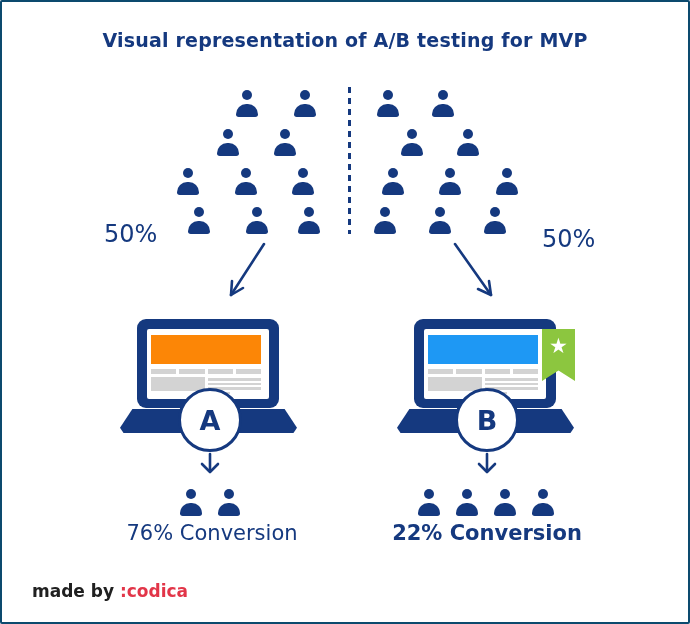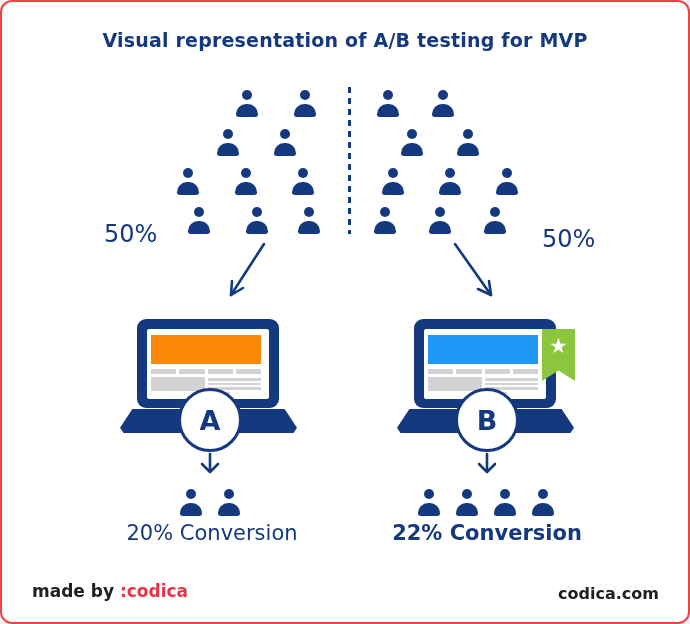--- a/index.html
+++ b/index.html
@@ -1,19 +1,19 @@
 <!DOCTYPE html>
 <html style="--navy: #15397f; --orange: #fc8606; --blue: #1e98f4; --green: #8cc63f; --gray: #d3d3d3; --red: #e23548; --border: #d9dbe6;"><head>
 <meta charset="utf-8">
 <style>
   html,body { margin:0; padding:0; background:#eef0f5; }
   * { box-sizing:border-box; }
   .canvas {
     position:relative; width:690px; height:624px;
-    background:#ffffff; border:2px solid #ef4444; border-radius:12px;
+    background:#ffffff; border:2px solid #0c4a6e; border-radius:2px;
     font-family:"DejaVu Sans", sans-serif; overflow:hidden;
   }
   .title {
     position:absolute; top:27px; left:0; width:100%;
     text-align:center; font-size:19px; font-weight:700;
     color:var(--navy); letter-spacing:.2px;
   }
   
   .people-layer { position:absolute; inset:0; pointer-events:none; }
   .person { position:absolute; width:24px; height:27px; }
@@ -177,19 +177,18 @@
       <div class="person" style="left: 177px; top: 487px;"></div>
       <div class="person" style="left: 215px; top: 487px;"></div>
     </div>
   <div class="people-layer">
       <div class="person" style="left: 415px; top: 487px;"></div>
       <div class="person" style="left: 453px; top: 487px;"></div>
       <div class="person" style="left: 491px; top: 487px;"></div>
       <div class="person" style="left: 529px; top: 487px;"></div>
     </div>
 
-  <div class="conv" style="left:100px; top:519px;">20% Conversion</div>
+  <div class="conv" style="left:100px; top:519px;">76% Conversion</div>
   <div class="conv bold" style="left:375px; top:519px;">22% Conversion</div>
 
   <div class="footer-left"><span>made by </span><span class="brand">:codica</span></div>
-  <div class="footer-right">codica.com</div>
 
 </div>
 
 </body></html>

